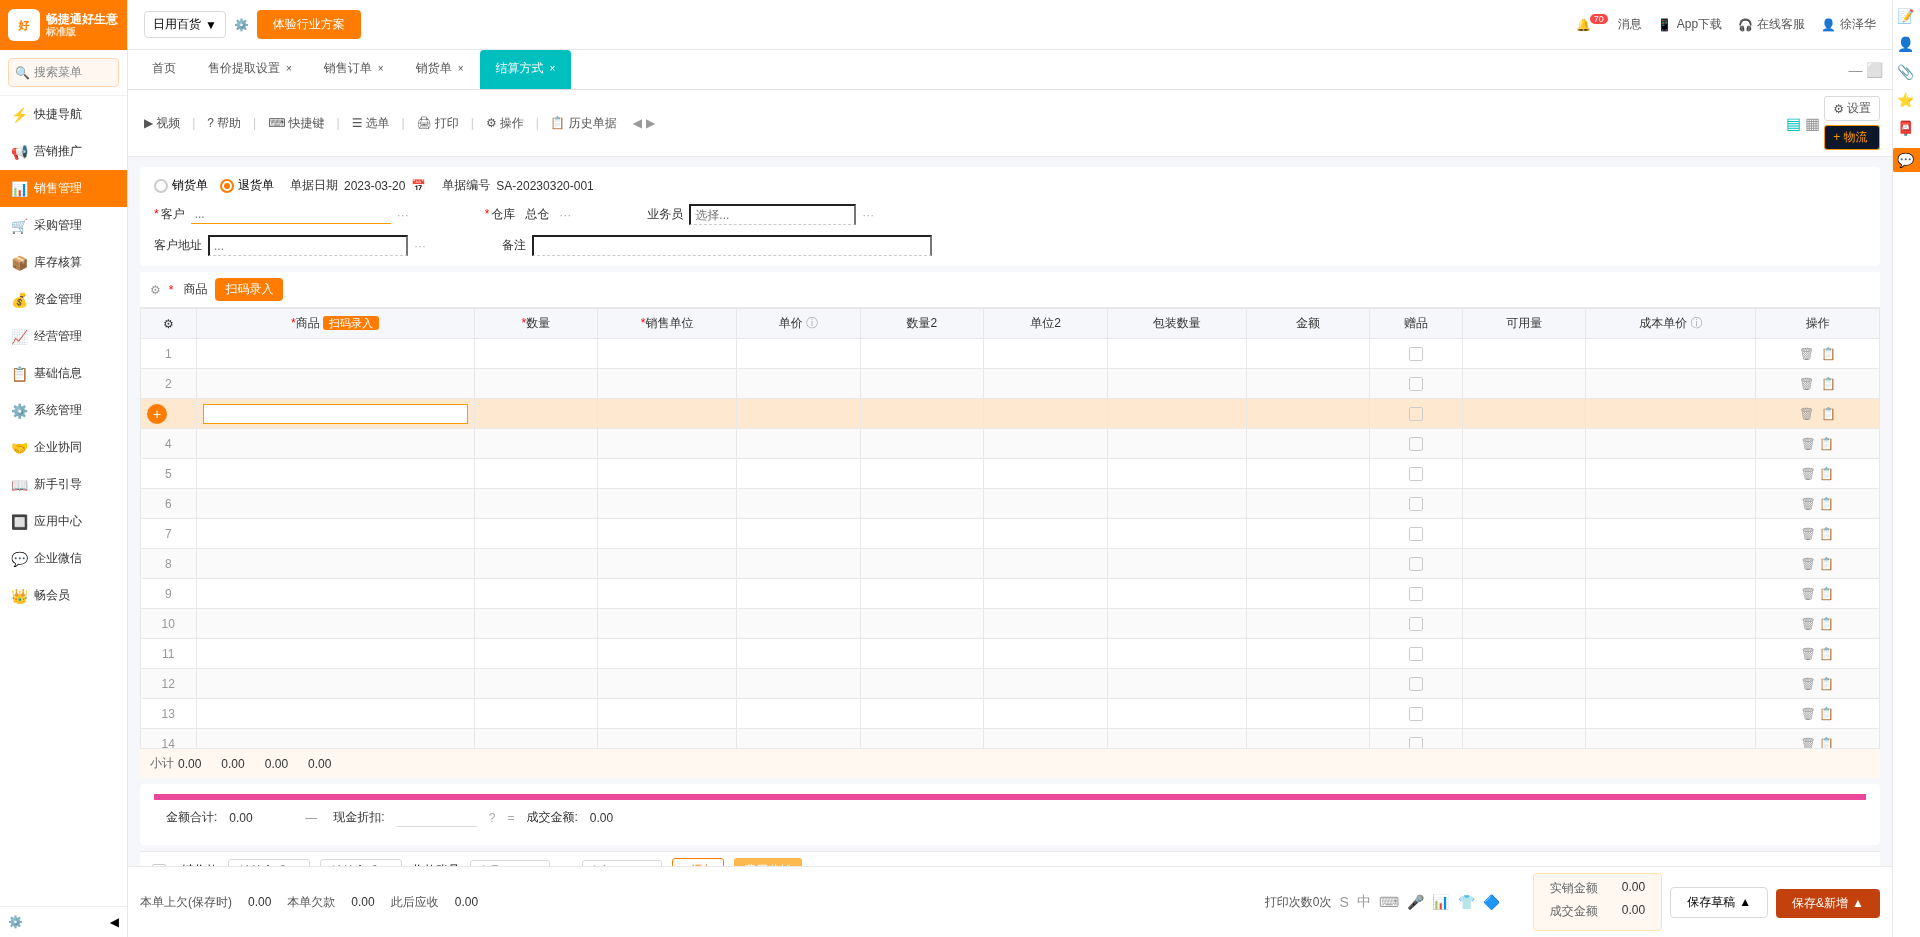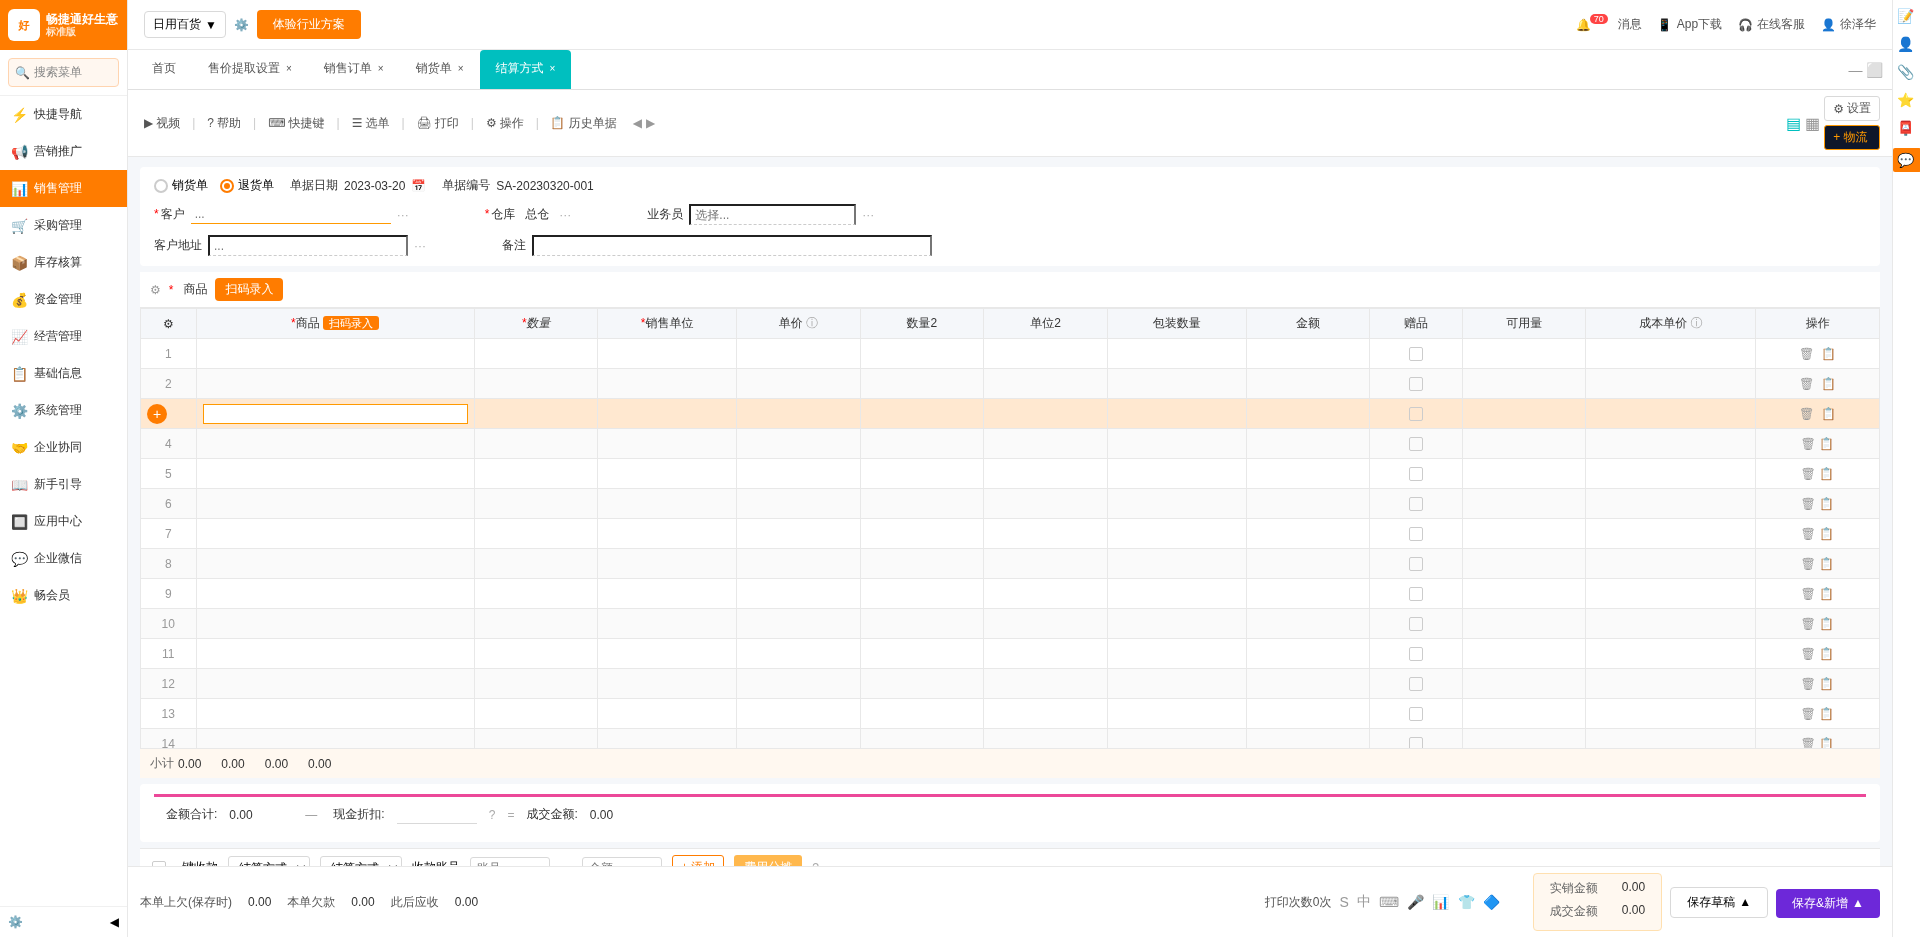--- a/index.html
+++ b/index.html
@@ -71,21 +71,21 @@
     .checkbox-cell { display: flex; justify-content: center; align-items: center; }
     .checkbox { width: 14px; height: 14px; border: 1px solid #ccc; border-radius: 2px; display: inline-flex; align-items: center; justify-content: center; }
     .table-footer { background: #fff8f0; border-top: 1px solid #e8e8e8; display: flex; align-items: center; padding: 6px 10px; font-size: 12px; color: #666; }
     .table-footer .label { color: #666; }
     .table-footer .value { color: #333; margin: 0 16px 0 4px; }
     .table-scroll { overflow-y: auto; overflow-x: auto; max-height: 440px; }
     .icon-btn { cursor: pointer; color: #999; padding: 2px; }
     .add-row-btn { width: 20px; height: 20px; background: #ff7c00; color: #fff; border-radius: 50%; display: flex; align-items: center; justify-content: center; cursor: pointer; font-size: 14px; }
 
     
-    .bottom-form { background: #fff; padding: 8px 12px; border-top: 3px solid #ec4899; display: flex; align-items: center; gap: 12px; font-size: 12px; flex-shrink: 0; }
+    .bottom-form { background: #fff; padding: 8px 12px; border-top: 6px solid #ec4899; display: flex; align-items: center; gap: 12px; font-size: 12px; flex-shrink: 0; }
     .bottom-form-label { color: #333; }
     .bottom-form-value { color: #333; min-width: 60px; }
     .dash { color: #999; margin: 0 4px; }
     .bottom-form-input { border: none; border-bottom: 1px solid #d9d9d9; padding: 2px 4px; width: 80px; outline: none; }
     .question-icon { color: #aaa; cursor: pointer; }
     .eq-icon { color: #aaa; }
 
     
     .payment-row { background: #fff; padding: 6px 12px; border-top: 1px solid #e8e8e8; display: flex; align-items: center; gap: 10px; font-size: 12px; flex-shrink: 0; }
     .payment-checkbox { display: flex; align-items: center; gap: 4px; }
@@ -94,21 +94,21 @@
     .fee-btn { background: #ffb84d; color: #fff; border: none; border-radius: 3px; padding: 4px 10px; cursor: pointer; }
 
     
     .status-bar { background: #fff; padding: 6px 12px; border-top: 1px solid #e8e8e8; display: flex; align-items: center; gap: 16px; font-size: 12px; color: #555; flex-shrink: 0; }
     .status-bar-right { margin-left: auto; display: flex; align-items: center; gap: 8px; }
     .print-bar { display: flex; align-items: center; gap: 4px; text-align: center; }
 
     
     .action-btns { display: flex; align-items: flex-end; gap: 8px; }
     .btn-draft { border: 1px solid #d9d9d9; background: #fff; border-radius: 4px; padding: 6px 16px; cursor: pointer; display: flex; align-items: center; gap: 4px; }
-    .btn-save { background: #6d28d9; color: #fff; border: none; border-radius: 4px; padding: 6px 16px; cursor: pointer; display: flex; align-items: center; gap: 4px; }
+    .btn-save { background: #c2410c; color: #fff; border: none; border-radius: 4px; padding: 6px 16px; cursor: pointer; display: flex; align-items: center; gap: 4px; }
 
     
     .right-panel { width: 28px; background: #fff; border-left: 1px solid #e8e8e8; display: flex; flex-direction: column; align-items: center; padding: 8px 0; gap: 12px; flex-shrink: 0; }
     .right-panel-item { width: 20px; display: flex; flex-direction: column; align-items: center; gap: 2px; color: #999; cursor: pointer; font-size: 9px; }
     .summary-row { display: flex; justify-content: space-between; gap: 24px; margin-bottom: 4px; }
     .summary-label { color: #666; }
     .summary-value { color: #333; font-weight: 500; }
 
     
     .page-content { flex: 1; display: flex; flex-direction: column; overflow: hidden; }
@@ -387,21 +387,21 @@
           <button class="scan-btn">扫码录入</button>
         </div>
         <div class="table-scroll">
           <div class="table-wrapper">
             <div class="table-container">
               <table>
                 <thead>
                   <tr>
                     <th style="width:36px;"><span>⚙</span></th>
                     <th style="width:180px;"><span style="color:#f00;">*</span><span>商品</span> <span style="background:#ff7c00;color:#fff;padding:1px 6px;border-radius:3px;cursor:pointer;font-size:11px;">扫码录入</span></th>
-                    <th style="width:80px;font-style:italic;"><span style="color:#f00;">*</span><span>数量</span></th>
+                    <th style="width:80px;"><span style="color:#f00;">*</span><span>数量</span></th>
                     <th style="width:90px;"><span style="color:#f00;">*</span><span>销售单位</span></th>
                     <th style="width:80px;"><span>单价</span> <span style="color:#aaa;">ⓘ</span></th>
                     <th style="width:80px;"><span>数量2</span></th>
                     <th style="width:80px;"><span>单位2</span></th>
                     <th style="width:90px;"><span>包装数量</span></th>
                     <th style="width:80px;"><span>金额</span></th>
                     <th style="width:60px;"><span>赠品</span></th>
                     <th style="width:80px;"><span>可用量</span></th>
                     <th style="width:110px;"><span>成本单价</span> <span style="color:#aaa;">ⓘ</span></th>
                     <th style="width:80px;"><span>操作</span></th>

